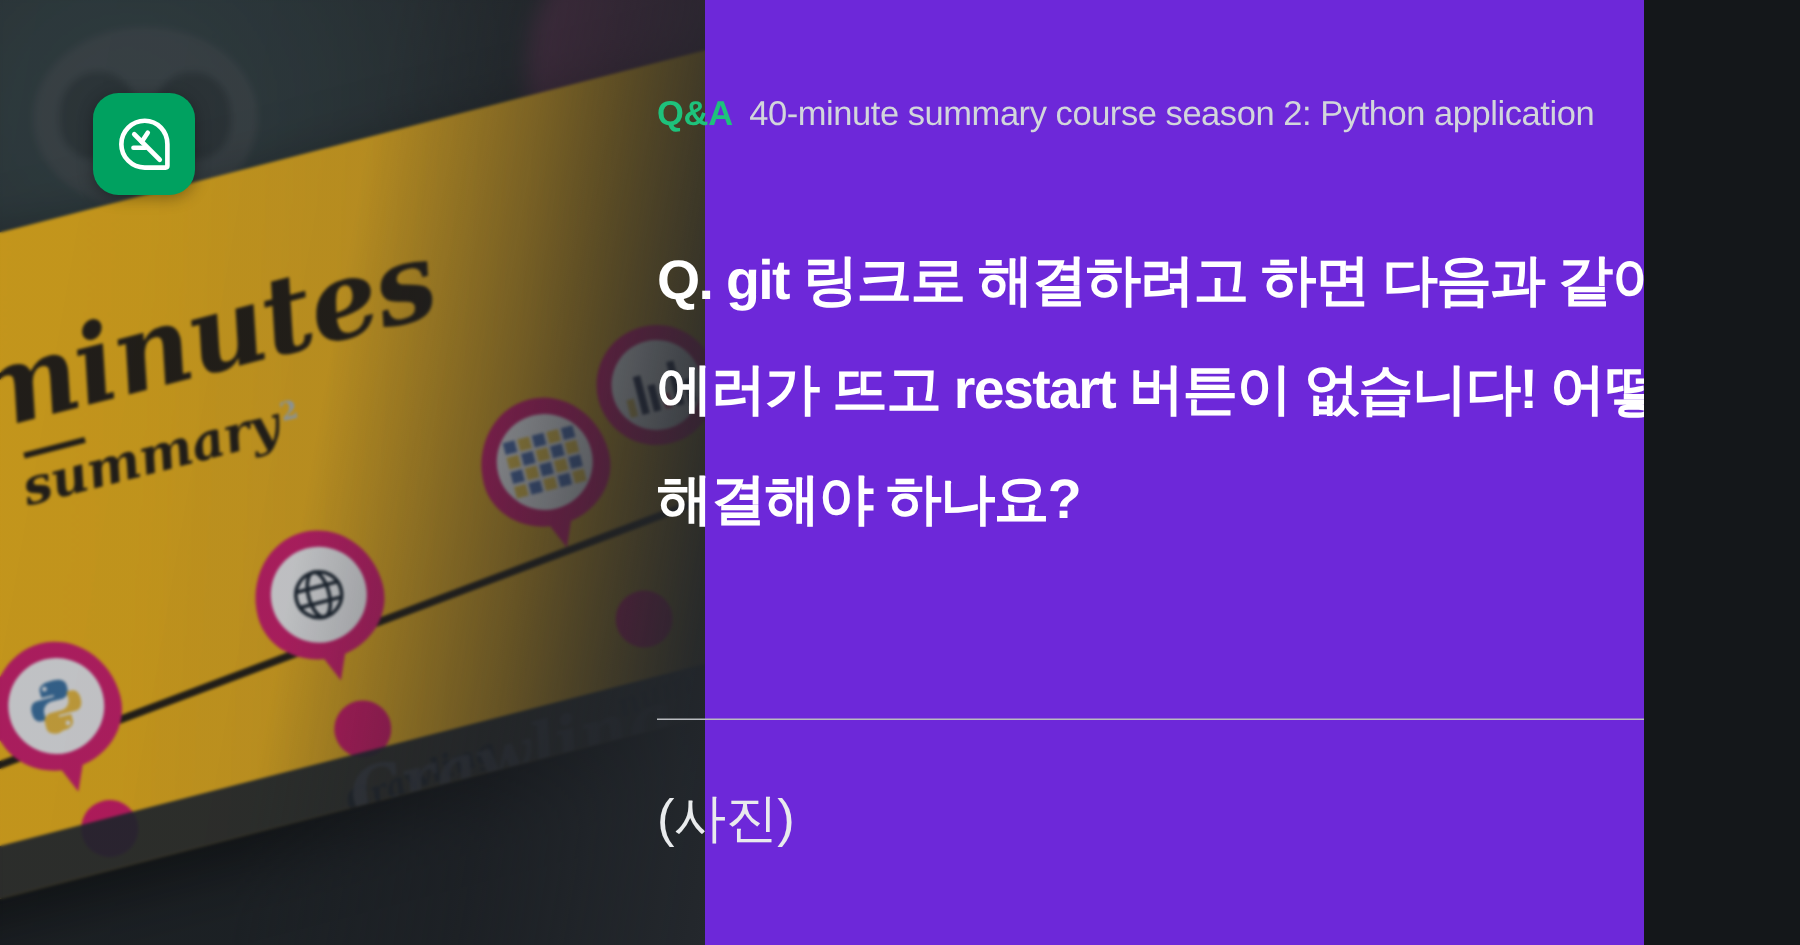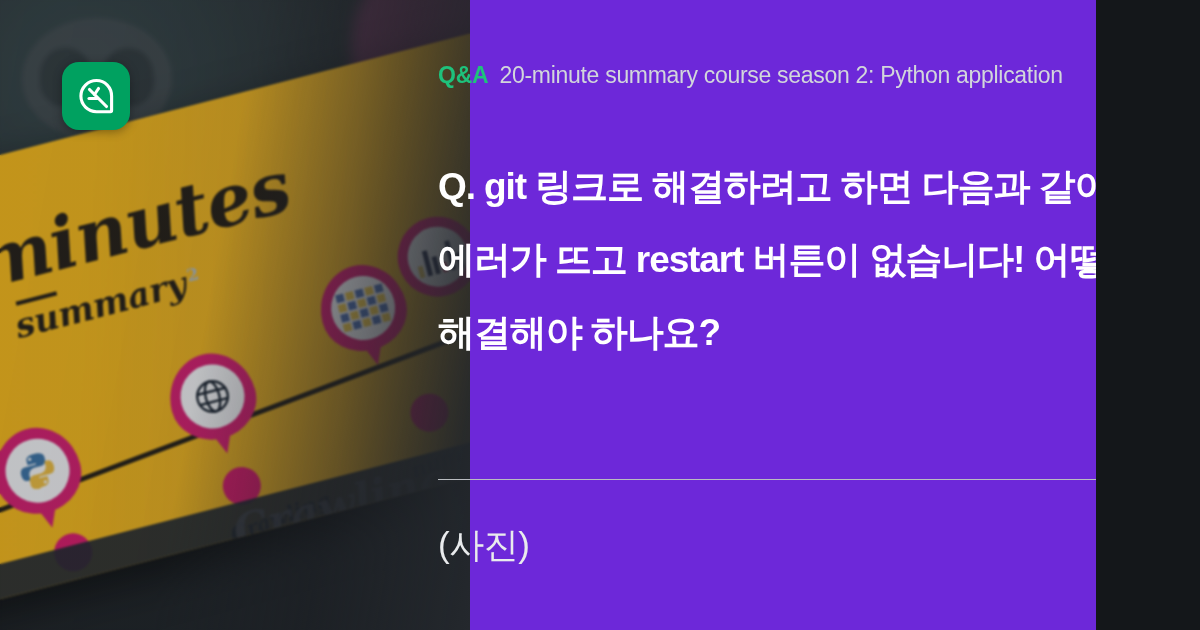--- a/index.html
+++ b/index.html
@@ -323,21 +323,21 @@
         <path d="M22.5 12.5 18.5 18.5"></path>
         <path d="M13 22.5h8"></path>
       </g>
     </svg>
   </div>
 
   <div class="content">
 
     <div class="eyebrow">
       <span class="tag">Q&amp;A</span>
-      <span class="sub">20-minute summary course season 2: Python application</span>
+      <span class="sub">40-minute summary course season 2: Python application</span>
     </div>
 
     <h1 class="headline">Q. git 링크로 해결하려고 하면 다음과 같이 에러가 뜨고 restart 버튼이 없습니다! 어떻게 해결해야 하나요?</h1>
 
     <div class="divider"></div>
 
     <div class="bodytext">(사진)</div>
   </div>
 
 </div>

